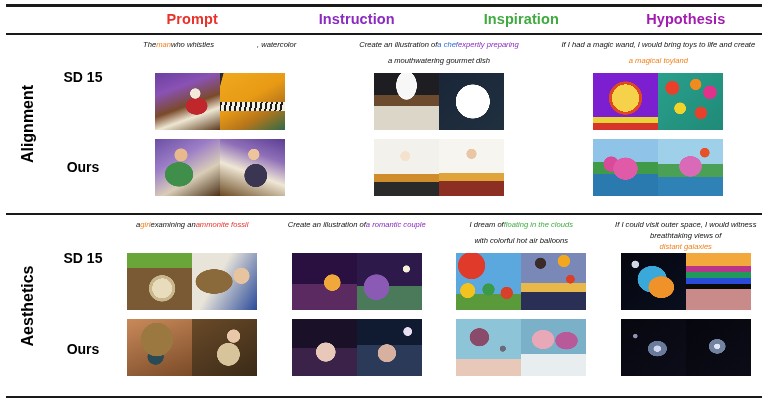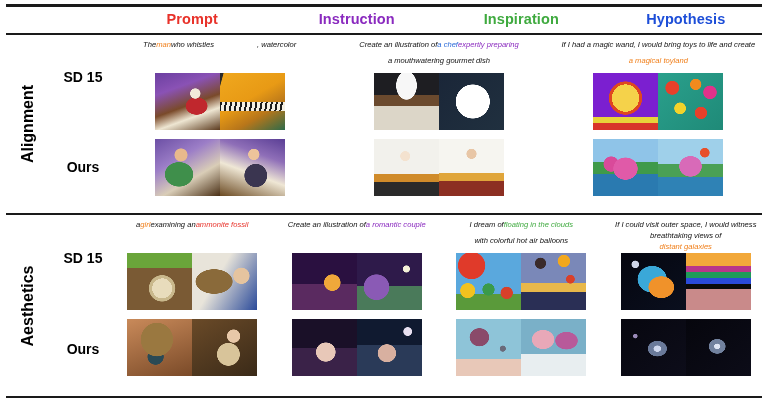--- a/index.html
+++ b/index.html
@@ -294,21 +294,21 @@
   <div class="rule top" style="background: rgb(26, 26, 26);"></div>
   <div class="rule header" style="background: rgb(26, 26, 26);"></div>
   <div class="rule mid" style="background: rgb(26, 26, 26);"></div>
   <div class="rule bottom" style="background: rgb(26, 26, 26);"></div>
 
   <div class="header-row">
     <div class="hdr-spacer"></div>
     <div class="hdr-cell" style="color: rgb(232, 50, 42);">Prompt</div>
     <div class="hdr-cell" style="color: rgb(138, 42, 191);">Instruction</div>
     <div class="hdr-cell" style="color: rgb(63, 170, 63);">Inspiration</div>
-    <div class="hdr-cell" style="color: #1d4ed8;">Hypothesis</div>
+    <div class="hdr-cell" style="color: #a21caf;">Hypothesis</div>
   </div>
 
   <div class="band alignment">
     <div class="band-label">
       <span>Alignment</span>
     </div>
     <div class="row-labels">
       <div class="row-label first">SD 15</div>
       <div class="row-label second">Ours</div>
     </div>

